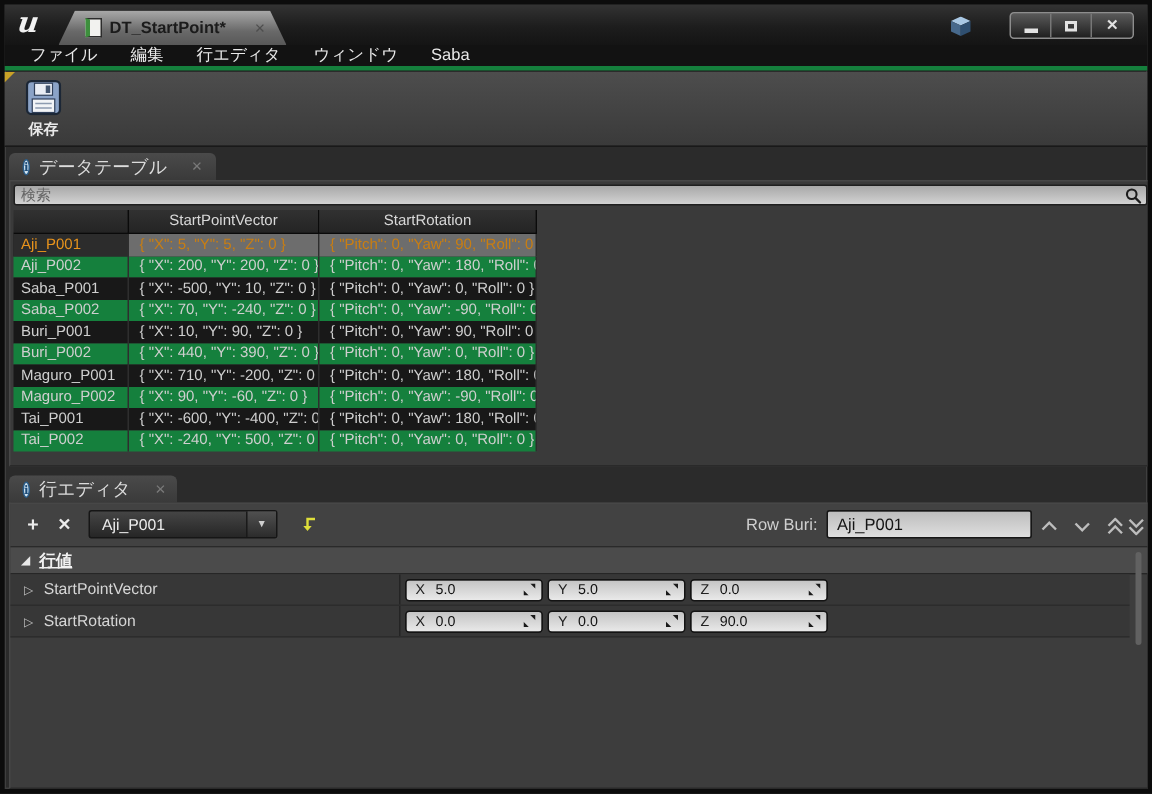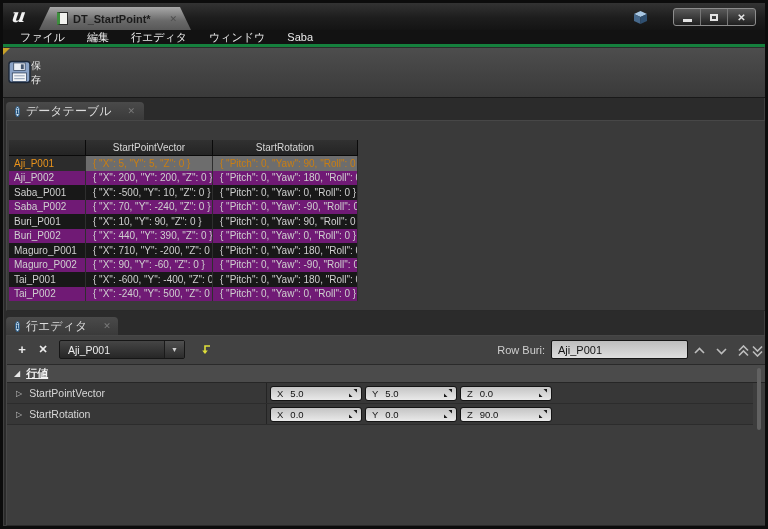--- a/index.html
+++ b/index.html
@@ -34,22 +34,22 @@
   .menubar{position:absolute;left:0;top:27px;right:0;height:17px;background:#121212;
     display:flex;align-items:center;padding-left:6px;border-bottom:3px solid #15803d;}
   .menu-item{color:#eaeaea;font-size:11px;padding:0 11px;line-height:17px;}
 
   
   .toolbar{position:absolute;left:0;top:45px;right:0;height:50px;
     background:linear-gradient(180deg,#4d4d4d,#3a3a3a);border-bottom:1px solid #191919;}
   .corner-flag{position:absolute;left:0;top:0;width:0;height:0;
     border-top:7px solid #c9a227;border-right:7px solid transparent;}
   .tb-group{position:absolute;left:5px;top:3px;height:44px;display:flex;}
-  .tb-btn{width:42px;display:flex;flex-direction:row;align-items:center;justify-content:space-between;
-    padding-bottom:2px;}
+  .tb-btn{width:42px;display:flex;flex-direction:column;align-items:center;justify-content:flex-end;
+    padding-bottom:2px;font-weight:bold;}
   .tb-btn .tb-label{color:#e8e8e8;font-size:10px;margin-top:2px;}
 
   
   .ptab{position:absolute;height:18px;background:linear-gradient(180deg,#4a4a4a,#3a3a3a);
     border-radius:4px 4px 0 0;display:flex;align-items:center;padding:0 9px;}
   .ptab .info-icon{width:11px;height:11px;border-radius:50%;background:#cfe2f0;
     border:1px solid #2a5d8a;color:#1c4a75;font-size:8px;font-weight:bold;
     display:flex;align-items:center;justify-content:center;margin-right:6px;font-family:"DejaVu Serif",serif;}
   .ptab .ptab-label{color:#dcdcdc;font-size:12px;white-space:nowrap;}
   .ptab .ptab-close{color:#7a7a7a;font-size:9px;margin-left:16px;}
@@ -66,21 +66,21 @@
   .searchbox input::placeholder{color:#666;}
   .search-mag{margin-right:3px;flex:0 0 auto;}
 
   .grid{position:absolute;left:2px;top:19px;width:349px;font-size:10px;}
   .gheader{display:flex;height:16px;}
   .gheader .hcell{background:linear-gradient(180deg,#313131,#242424);color:#d8d8d8;
     display:flex;align-items:center;justify-content:center;border-right:1px solid #0a0a0a;
     border-bottom:1px solid #0a0a0a;}
   .c0{width:77px;flex:0 0 auto;} .c1{width:127px;flex:0 0 auto;} .c2{width:145px;flex:0 0 auto;}
   .trow{display:flex;height:14.5px;background:#181818;}
-  .trow.alt{background:#701a75;}
+  .trow.alt{background:#15803d;}
   .trow .cell{display:flex;align-items:center;white-space:nowrap;overflow:hidden;
     color:#cfcfcf;border-right:1px solid #2e2e2e;}
   .trow .c-name{width:77px;flex:0 0 auto;padding-left:5px;}
   .trow .c-vec{width:127px;flex:0 0 auto;padding-left:7px;}
   .trow .c-rot{width:145px;flex:0 0 auto;padding-left:7px;}
   .trow.selected .c-name{color:#e8931c;background:#2c2c2c;}
   .trow.selected .c-vec,.trow.selected .c-rot{color:#c97e12;background:#6d6d6d;}
 
   
   #re-tab{left:3px;top:314px;width:112px;}
@@ -181,20 +181,27 @@
       </div>
     </div>
   </div>
 
   <div class="ptab" id="dt-tab">
     <span class="info-icon">i</span>
     <span class="ptab-label">データテーブル</span>
     <span class="ptab-close">✕</span>
   </div>
   <div class="pbody" id="dt-body">
+    <div class="searchbox">
+      <input placeholder="検索" style="">
+      <svg class="search-mag" width="11" height="11" viewBox="0 0 11 11">
+        <circle cx="4.5" cy="4.5" r="3.2" fill="none" stroke="#1c1c1c" stroke-width="1.4"></circle>
+        <line x1="7" y1="7" x2="10" y2="10" stroke="#1c1c1c" stroke-width="1.6" stroke-linecap="round"></line>
+      </svg>
+    </div>
     <div class="grid">
       <div class="gheader">
         <div class="hcell c0"></div>
         <div class="hcell c1">StartPointVector</div>
         <div class="hcell c2">StartRotation</div>
       </div>
       <div>
           <div class="trow selected">
     <div class="cell c-name">Aji_P001</div>
     <div class="cell c-vec">{ "X": 5, "Y": 5, "Z": 0 }</div>

